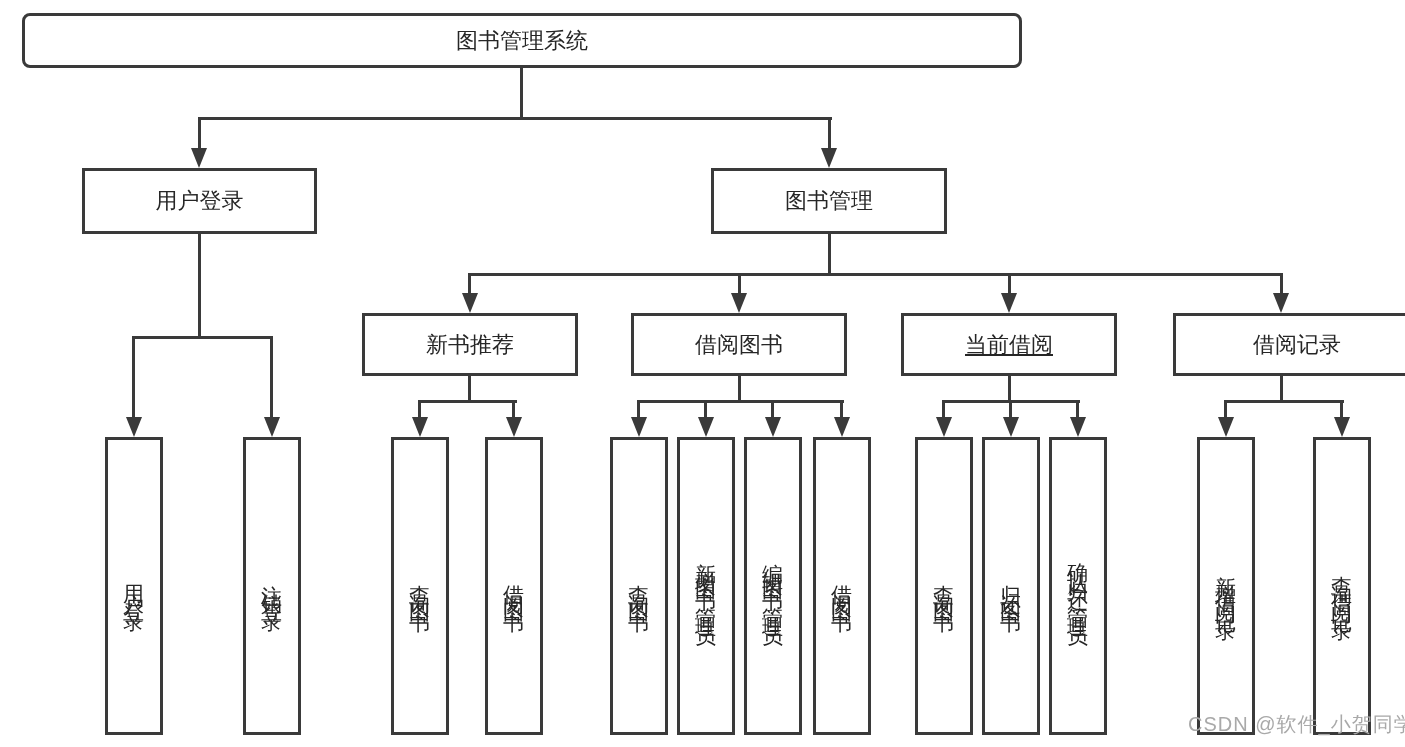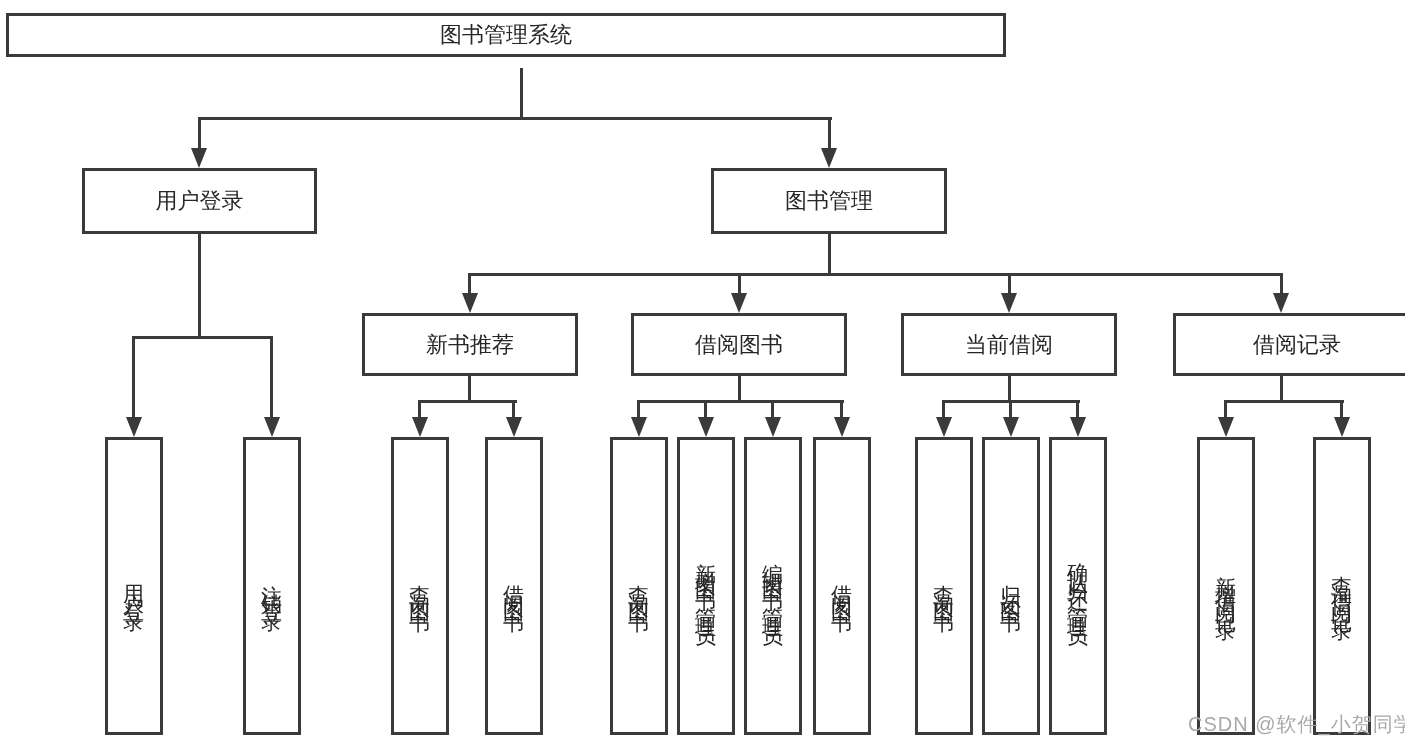--- a/index.html
+++ b/index.html
@@ -55,41 +55,41 @@
     letter-spacing:1px;
     white-space:nowrap;
     z-index:10;
   }
 </style>
 </head>
 <body>
 
 <div id="stage">
 
-  <div class="node" style="left:6px;top:13px;width:1000px;height:44px;">
+  <div class="node" style="left:22px;top:13px;width:1000px;height:55px;border-radius:8px;">
     <span>图书管理系统</span>
   </div>
 
   <div class="node" style="left:82px;top:168px;width:235px;height:66px;">
     <span>用户登录</span>
   </div>
 
   <div class="node" style="left:711px;top:168px;width:236px;height:66px;">
     <span>图书管理</span>
   </div>
 
   <div class="node" style="left:362px;top:313px;width:216px;height:63px;">
     <span>新书推荐</span>
   </div>
 
   <div class="node" style="left:631px;top:313px;width:216px;height:63px;">
     <span>借阅图书</span>
   </div>
 
-  <div class="node" style="left:901px;top:313px;width:216px;height:63px;">
+  <div class="node" style="left:901px;top:313px;width:216px;height:63px;text-decoration:underline;">
     <span>当前借阅</span>
   </div>
 
   <div class="node" style="left:1173px;top:313px;width:248px;height:63px;">
     <span>借阅记录</span>
   </div>
 
   <div class="node leaf" style="left:105px;top:437px;width:58px;height:298px;">
     <span class="vtext">用户登录</span>
   </div>

